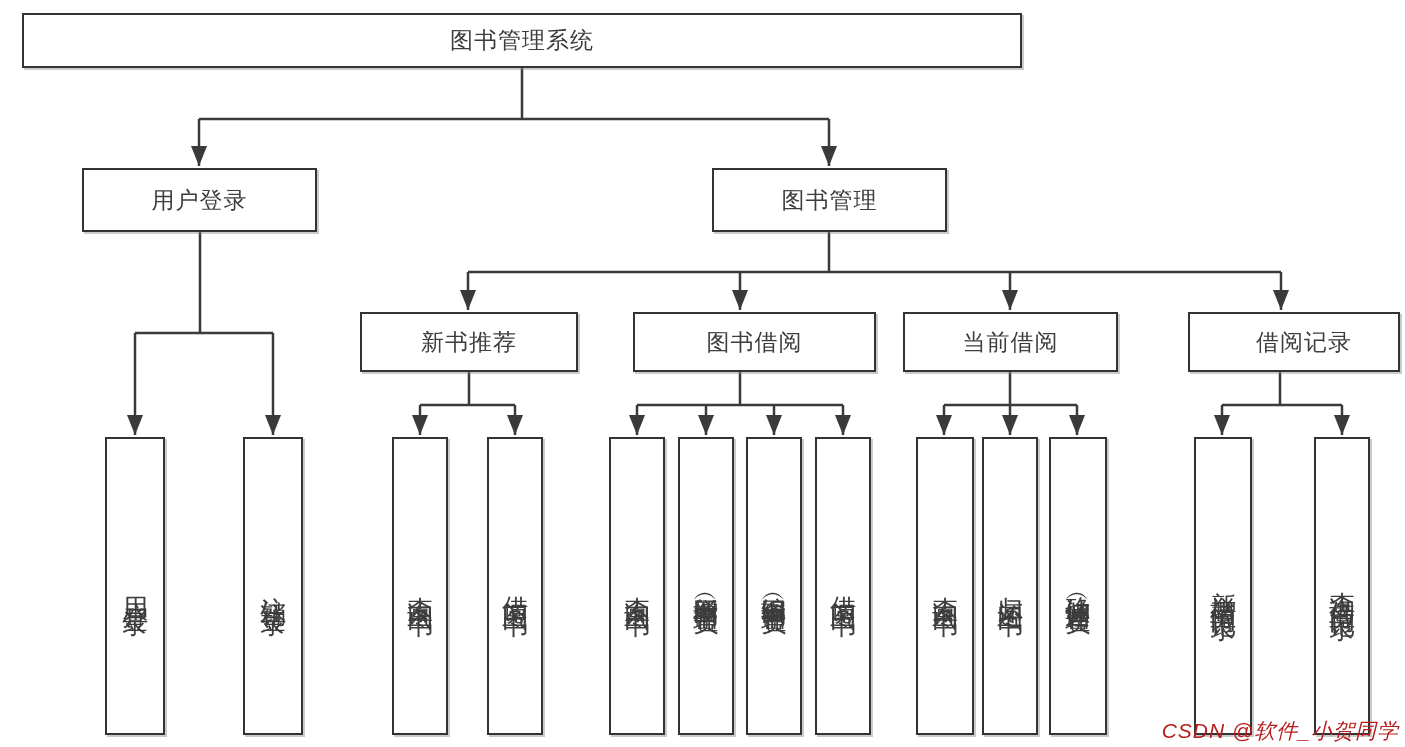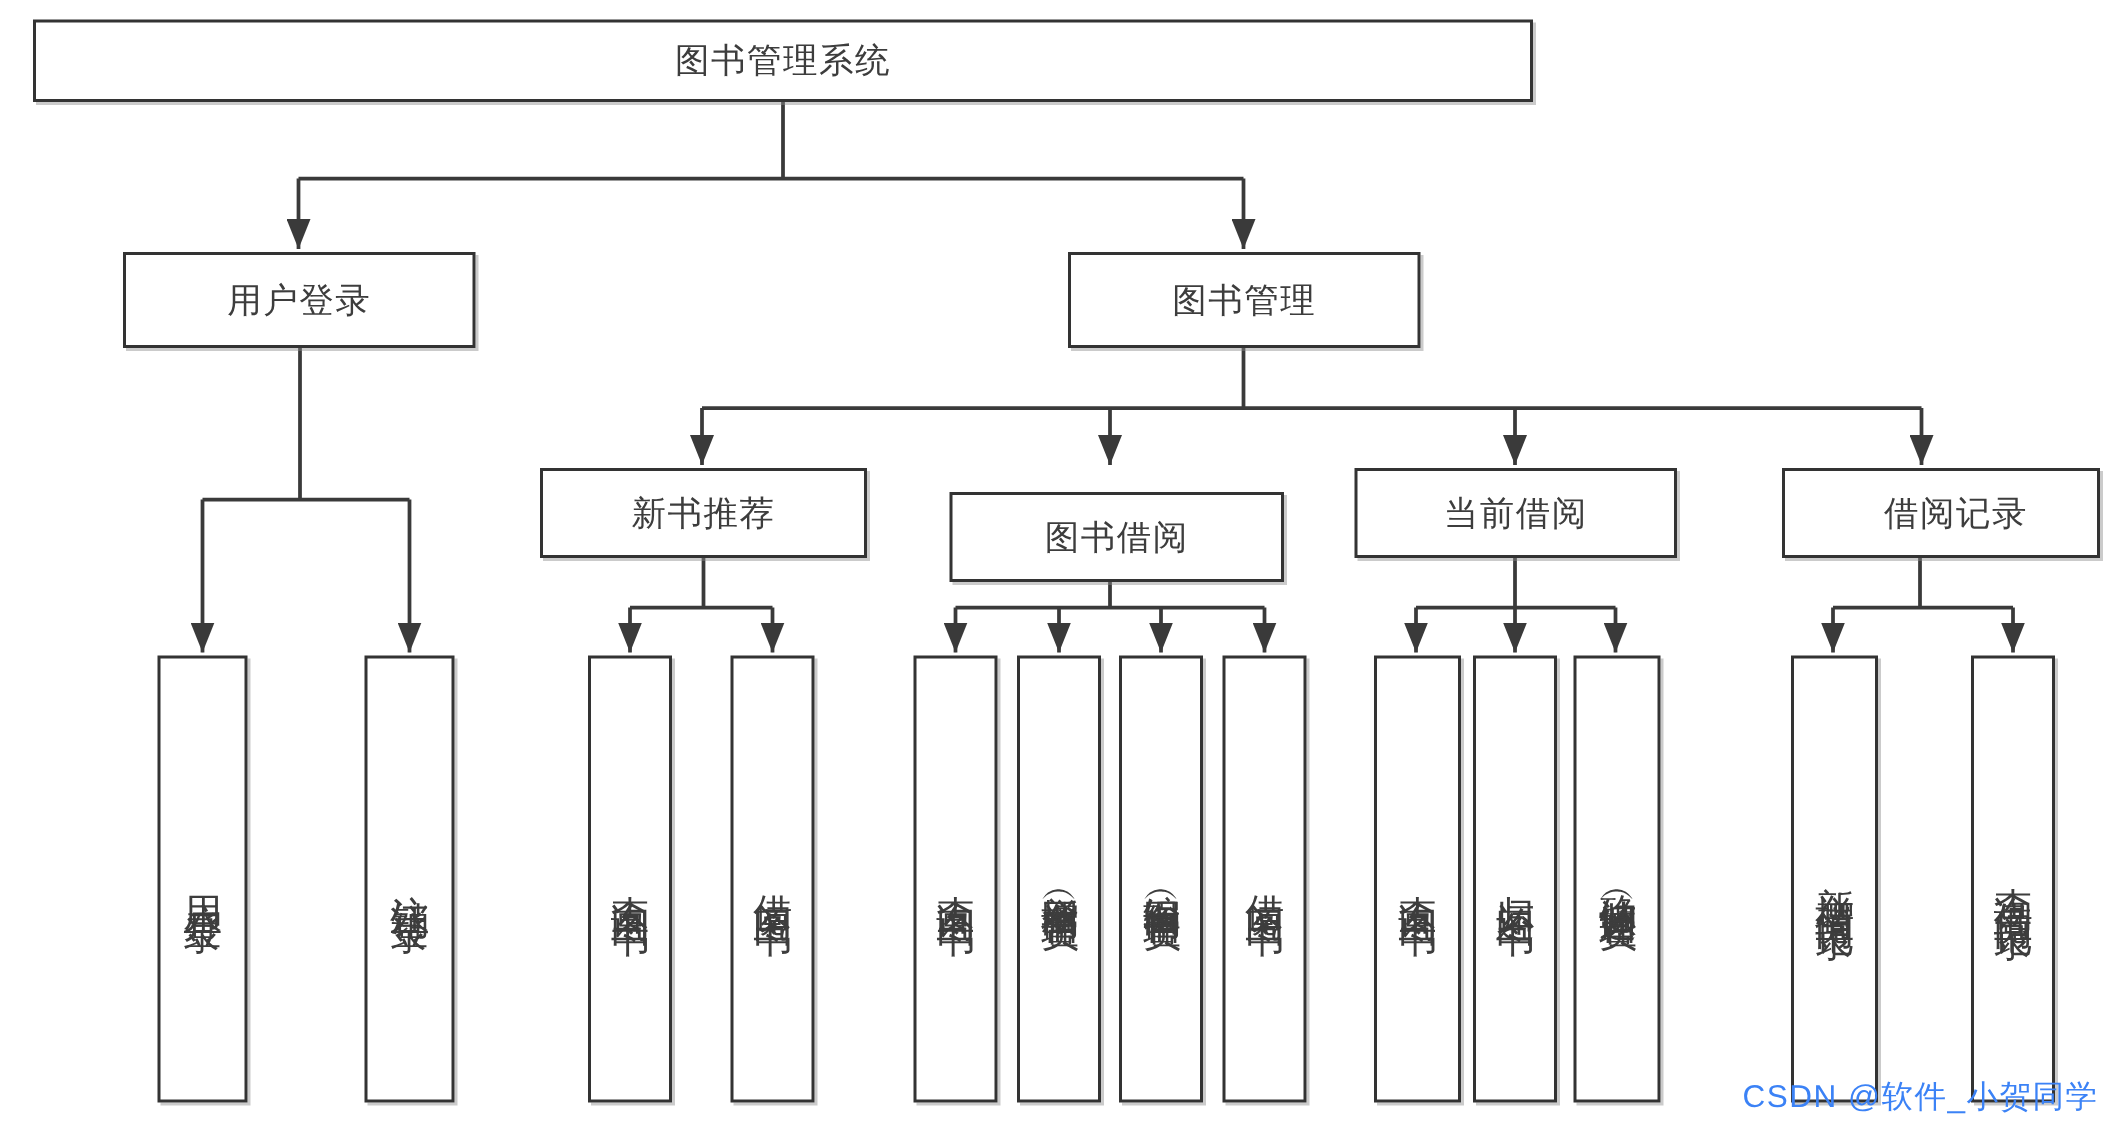--- a/index.html
+++ b/index.html
@@ -44,21 +44,21 @@
   }
   .node.leaf.long .v-text { letter-spacing: 2px; font-size: 25px; }
 
   
   .root-box   { left: 22px;  top: 13px;  width: 1000px; height: 55px; }
   
   .l2-a       { left: 82px;  top: 168px; width: 235px;  height: 64px; }
   .l2-b       { left: 712px; top: 168px; width: 235px;  height: 64px; align-items: center; }
   
   .l3-1       { left: 360px;  top: 312px; width: 218px; height: 60px; text-align: right; }
-  .l3-2       { left: 633px;  top: 312px; width: 223px; height: 60px; margin-top: 16px; }
+  .l3-2       { left: 633px;  top: 312px; width: 243px; height: 60px; }
   .l3-3       { left: 903px;  top: 312px; width: 215px; height: 60px; text-align: right; }
   .l3-4       { left: 1188px; top: 312px; width: 212px; height: 60px; padding-left: 20px; }
   
   .leaf       { top: 437px; height: 298px; }
   .leaf-a1 { left: 105px;  width: 60px; }
   .leaf-a2 { left: 243px;  width: 60px; }
   .leaf-b1 { left: 392px;  width: 56px; }
   .leaf-b2 { left: 487px;  width: 56px; }
   .leaf-c1 { left: 609px;  width: 56px; }
   .leaf-c2 { left: 678px;  width: 56px; }
@@ -68,23 +68,24 @@
   .leaf-d2 { left: 982px;  width: 56px; }
   .leaf-d3 { left: 1049px; width: 58px; }
   .leaf-e1 { left: 1194px; width: 58px; }
   .leaf-e2 { left: 1314px; width: 56px; }
 
   .watermark {
     position: absolute;
     right: 6px;
     bottom: 2px;
     font-size: 21px;
-    color: #3b82f6;
+    color: #b91c1c;
     letter-spacing: 1px;
     z-index: 5;
+    font-style: italic;
   }
 </style>
 </head>
 <body>
 
 <div class="canvas">
 
   <svg class="connectors" viewBox="0 0 1405 747" xmlns="http://www.w3.org/2000/svg">
     <defs>
       <marker id="arrowhead" markerUnits="userSpaceOnUse" markerWidth="20" markerHeight="16" refX="20" refY="8" orient="auto">

